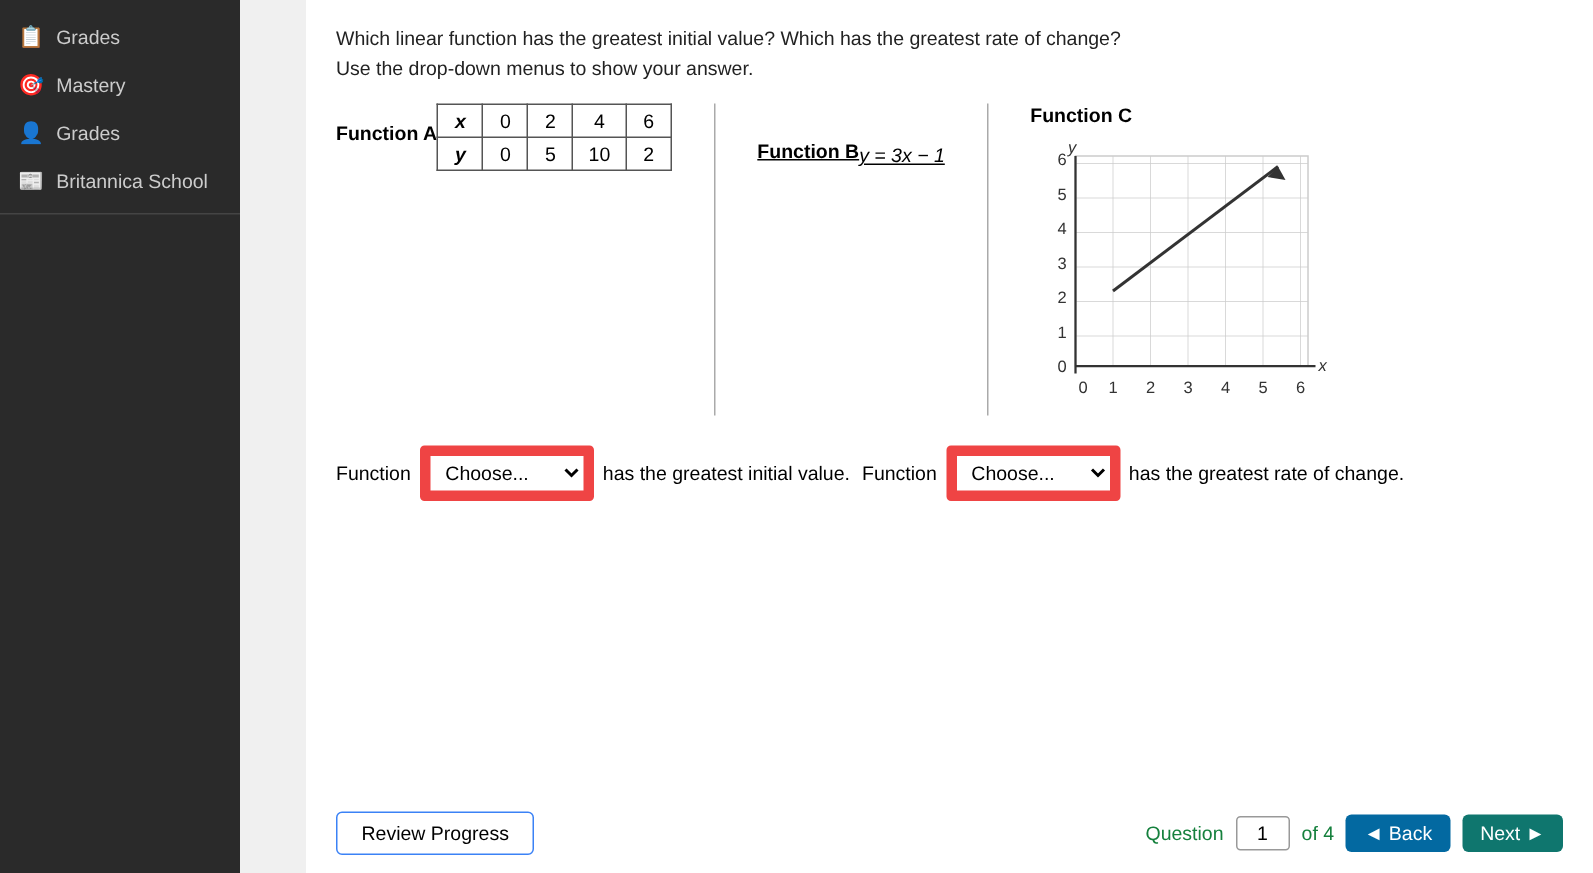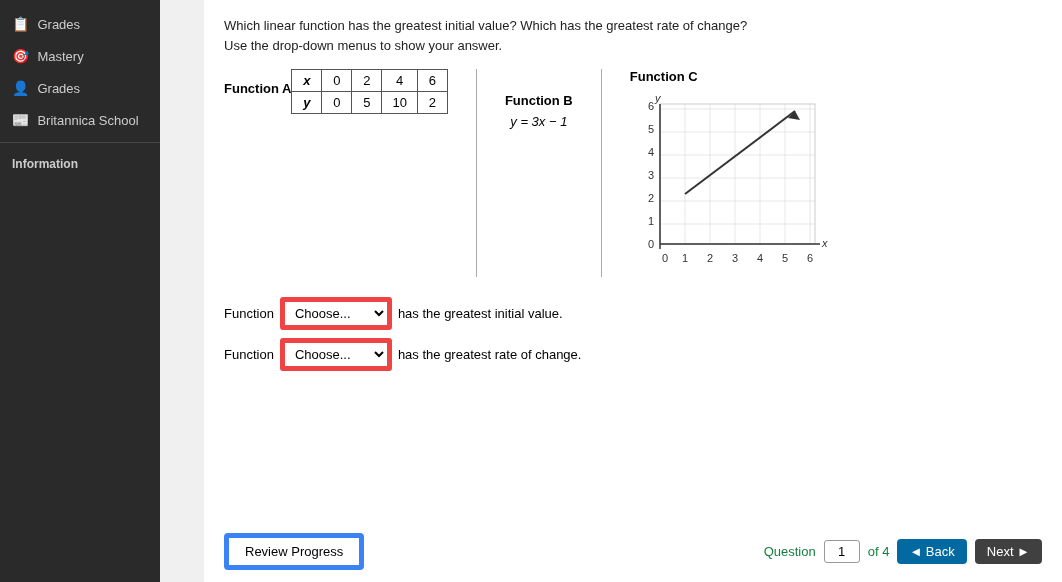--- a/index.html
+++ b/index.html
@@ -100,23 +100,23 @@
     .vertical-divider {
       width: 1px;
       background: #aaa;
       align-self: stretch;
       margin: 0 8px;
     }
 
     
     .function-b {
       display: flex;
-      flex-direction: column;
       align-items: center;
       padding-top: 24px;
+      text-decoration: underline;
     }
     .func-equation {
       font-size: 13px;
       font-style: italic;
     }
 
     
     .function-c {
       display: flex;
       flex-direction: column;
@@ -125,52 +125,51 @@
 
     
     .graph-container {
       margin-top: 4px;
     }
 
     
     .answer-section {
       margin-top: 10px;
       display: flex;
-      flex-direction: column;
       gap: 8px;
     }
     .answer-row {
       display: flex;
       align-items: center;
       gap: 6px;
       font-size: 13px;
     }
     .answer-row select {
       padding: 3px 20px 3px 6px;
       font-size: 13px;
-      border: 5px solid #ef4444;
+      border: 7px solid #ef4444;
       border-radius: 3px;
       background: #fff;
       cursor: pointer;
       min-width: 100px;
     }
 
     
     .bottom-bar {
       position: absolute;
       bottom: 12px;
       left: 20px;
       right: 20px;
       display: flex;
       align-items: center;
       justify-content: space-between;
     }
     .review-btn {
       background: #fff;
-      border: 5px solid #3b82f6;
+      border: 1px solid #3b82f6;
       border-radius: 4px;
       padding: 6px 16px;
       font-size: 13px;
       cursor: pointer;
     }
 
     .question-nav {
       display: flex;
       align-items: center;
       gap: 8px;
@@ -179,21 +178,21 @@
     .question-nav span { color: #15803d; }
     .question-nav input {
       width: 36px;
       text-align: center;
       border: 1px solid #999;
       border-radius: 3px;
       padding: 3px;
       font-size: 13px;
     }
     .nav-btn {
-      background: #404040;
+      background: #0f766e;
       color: #fff;
       border: none;
       border-radius: 4px;
       padding: 5px 12px;
       font-size: 13px;
       cursor: pointer;
     }
     .nav-btn.back {
       background: #0369a1;
     }
@@ -212,23 +211,20 @@
   </div>
   <div class="sidebar-item">
     <span class="icon">👤</span>
     <span>Grades</span>
   </div>
   <div class="sidebar-item">
     <span class="icon">📰</span>
     <span>Britannica School</span>
   </div>
   <div class="sidebar-divider"></div>
-  <div class="sidebar-info">
-    <div class="label">Information</div>
-  </div>
 </div>
 
 <div class="main">
 
   <div class="question-text">
     <div>Which linear function has the greatest initial value? Which has the greatest rate of change?</div>
     <div>Use the drop-down menus to show your answer.</div>
   </div>
 
   <div class="functions-area">

